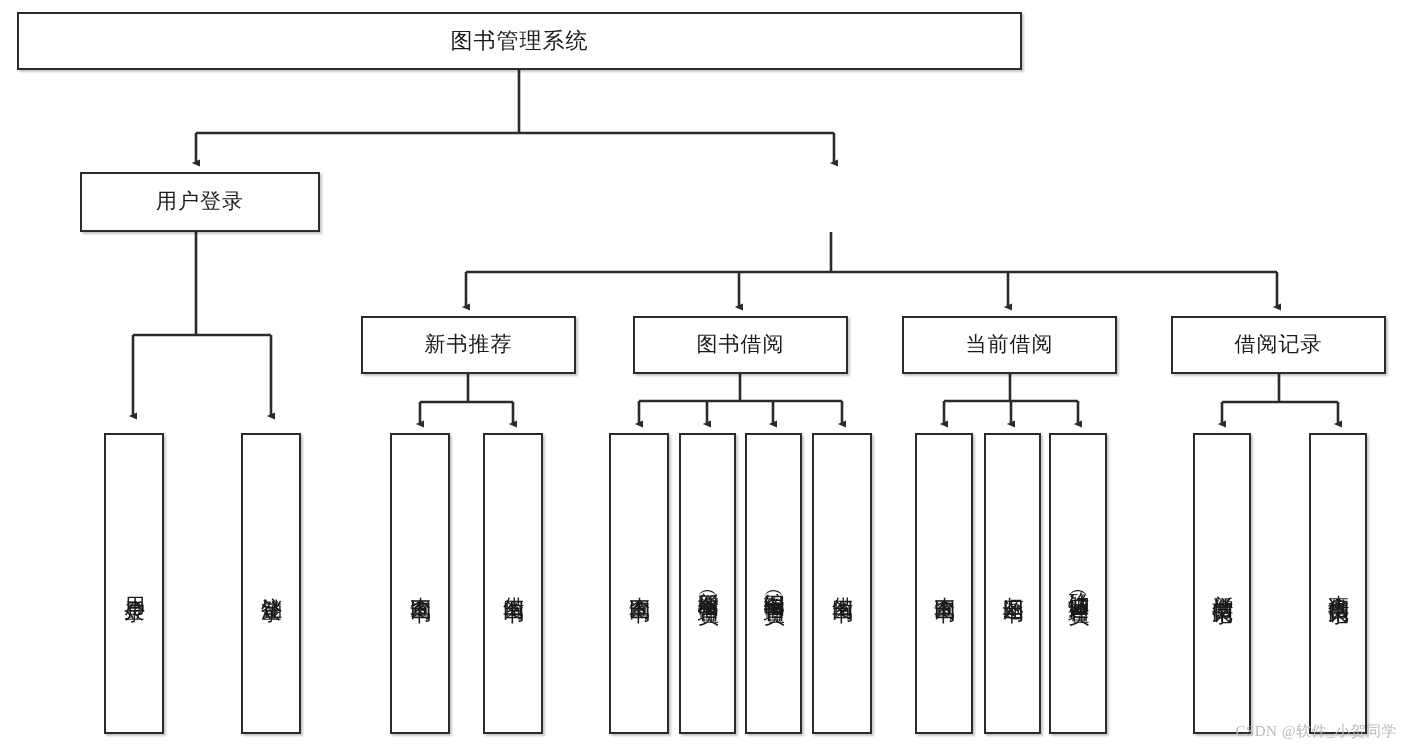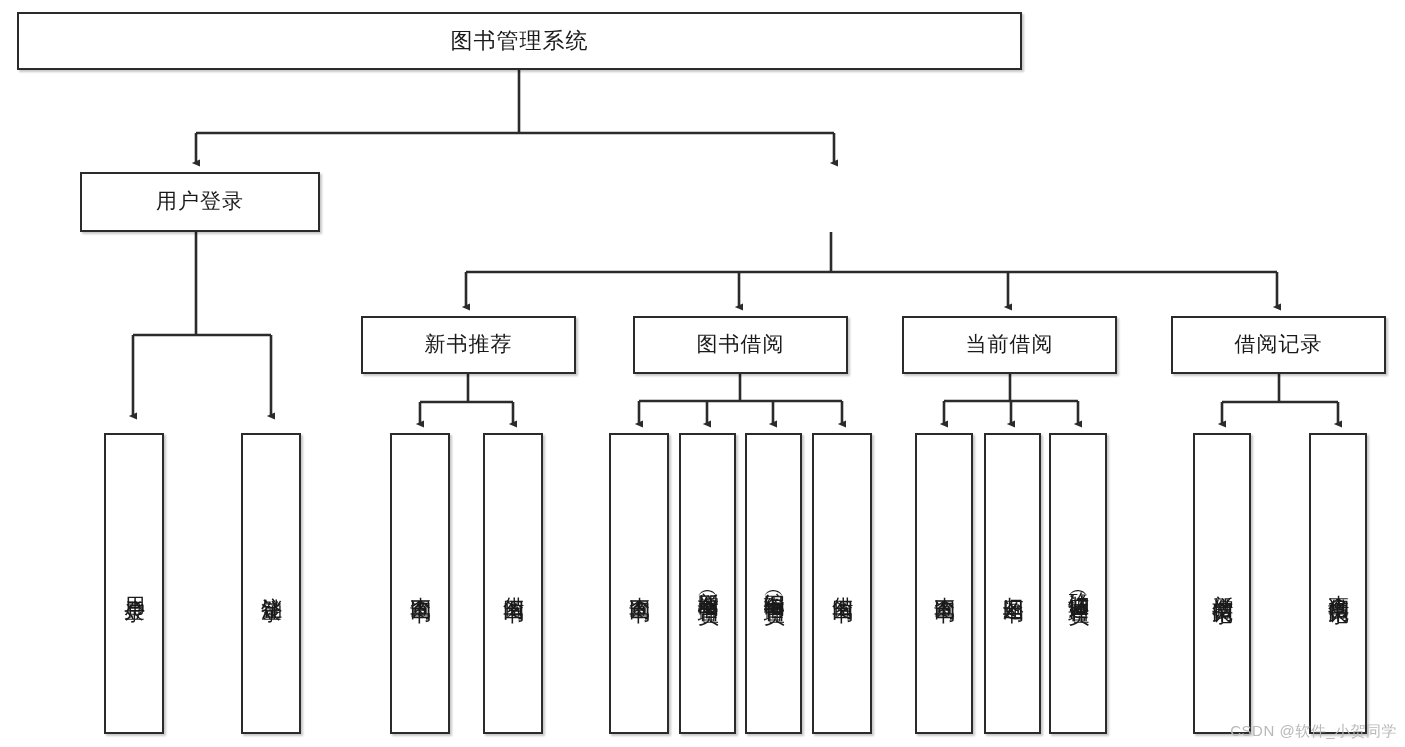--- a/index.html
+++ b/index.html
@@ -57,21 +57,21 @@
     font-size: 22px;
   }
   #watermark {
     position: absolute;
     right: 8px;
     bottom: 6px;
     font-size: 15px;
     color: #b9b9b9;
     letter-spacing: 0.5px;
     white-space: nowrap;
-    font-family: Liberation Sans, sans-serif;
+    font-family: Liberation Serif, serif;
   }
 </style>
 </head>
 <body>
 
 <div id="diagram-root">
 
   <svg class="connectors" viewBox="0 0 1405 747">
     <defs>
       <marker id="arrowhead" markerWidth="9" markerHeight="9" refX="4.2" refY="4.4" orient="auto" markerUnits="userSpaceOnUse">

